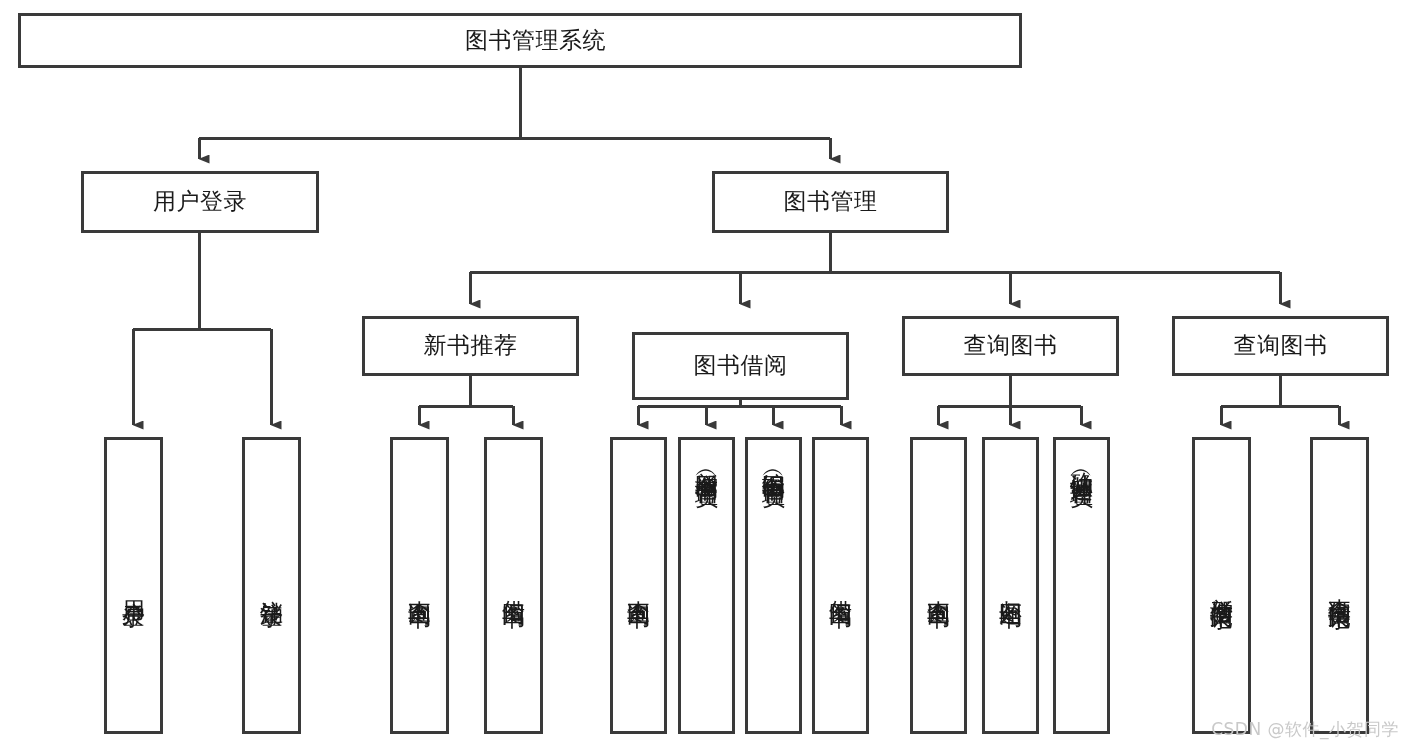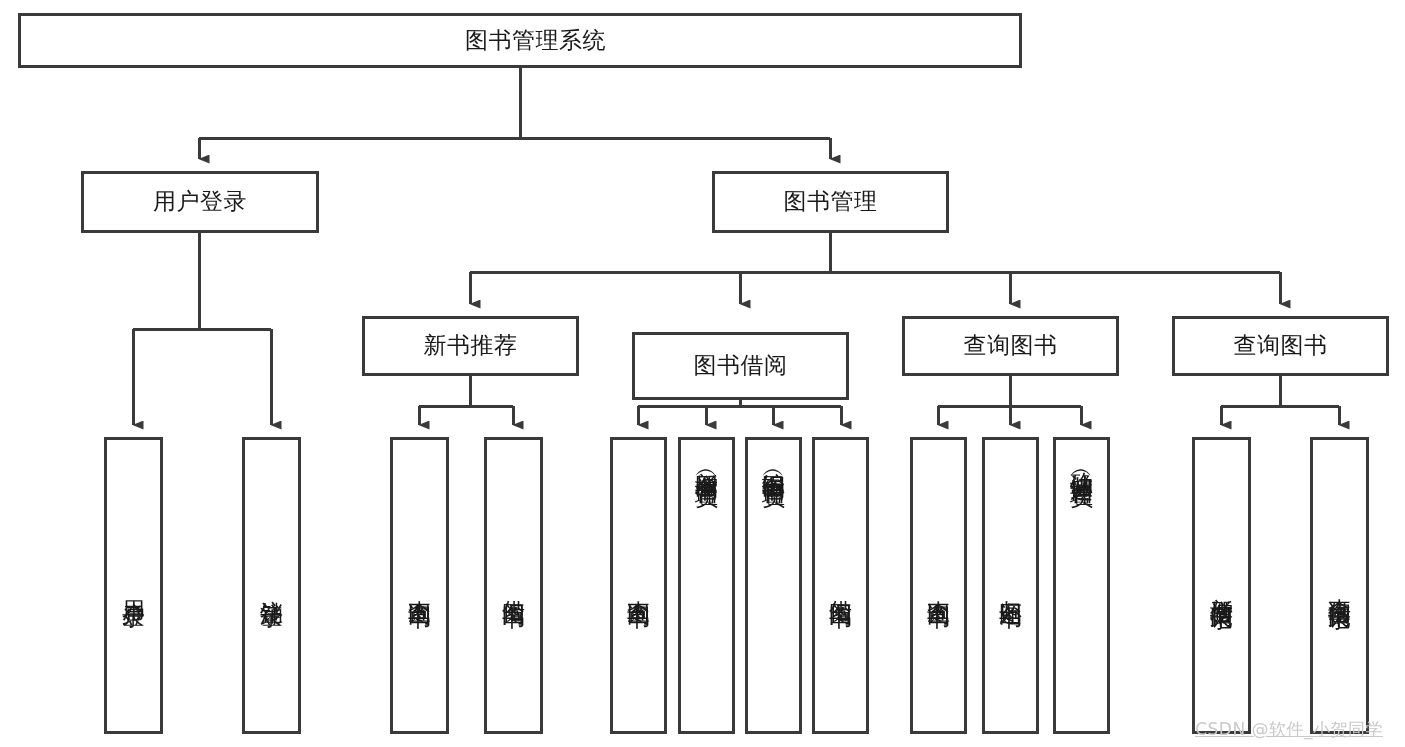--- a/index.html
+++ b/index.html
@@ -54,27 +54,26 @@
     line-height: 1.35;
     letter-spacing: 2px;
     white-space: nowrap;
   }
   .node-box.vertical.centered {
     align-items: center;
     padding-top: 0;
   }
   #watermark {
     position: absolute;
-    right: 22px;
+    right: 6px;
     bottom: 6px;
     font-size: 17px;
     color: #c9c9c9;
     white-space: nowrap;
     letter-spacing: 0.5px;
-    text-decoration: underline;
   }
 </style>
 </head>
 <body>
 
 <div id="diagram-root">
 
   <svg id="edges-layer" viewBox="0 0 1405 747" xmlns="http://www.w3.org/2000/svg">
     <defs>
       <marker id="arrowhead" markerWidth="9" markerHeight="11" refX="4.5" refY="10.5" orient="auto" markerUnits="userSpaceOnUse">

